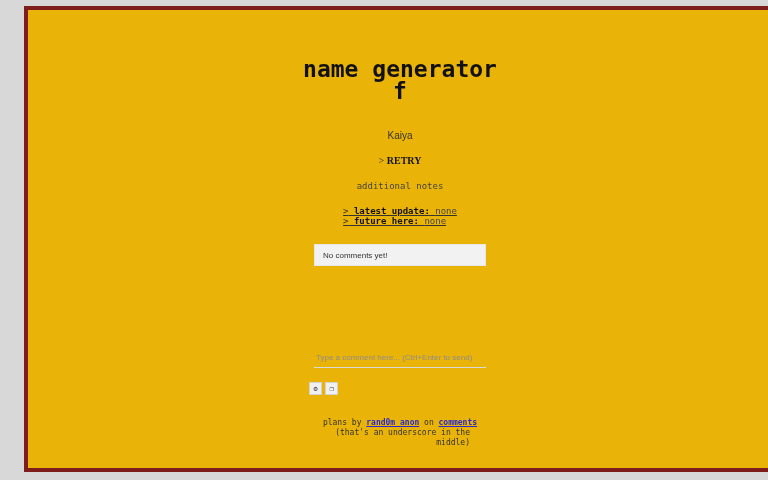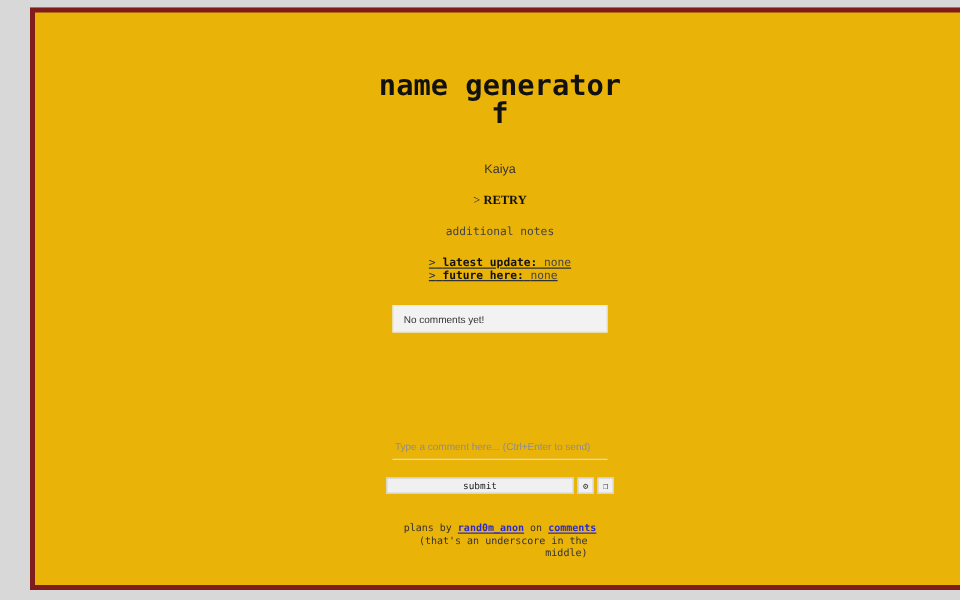--- a/index.html
+++ b/index.html
@@ -187,21 +187,20 @@
       </div>
     </div>
 
     <div class="comments-box">
       <span class="comments-empty">No comments yet!</span>
     </div>
 
     <input class="comment-input" type="text" placeholder="Type a comment here... (Ctrl+Enter to send)" style="">
 
     <div class="submit-row">
-      <button class="submit-btn">submit</button>
       <div class="icon-btn">⚙</div>
       <div class="icon-btn">❐</div>
     </div>
 
     <div class="footer">
       <span>plans by </span><a href="#">rand0m_anon</a><span> on </span><a href="#">comments</a>
       <span class="paren">(that's an underscore in the middle)</span>
     </div>
 
   </div>

